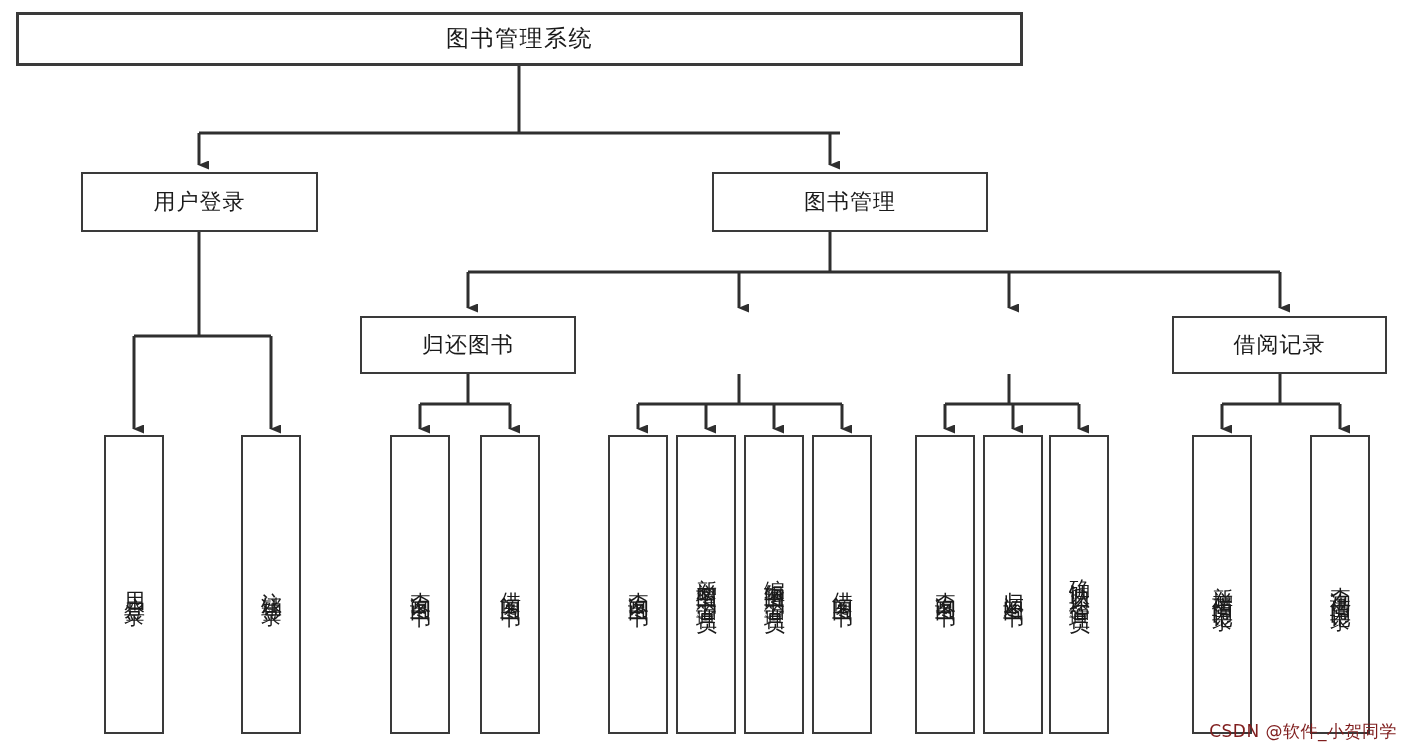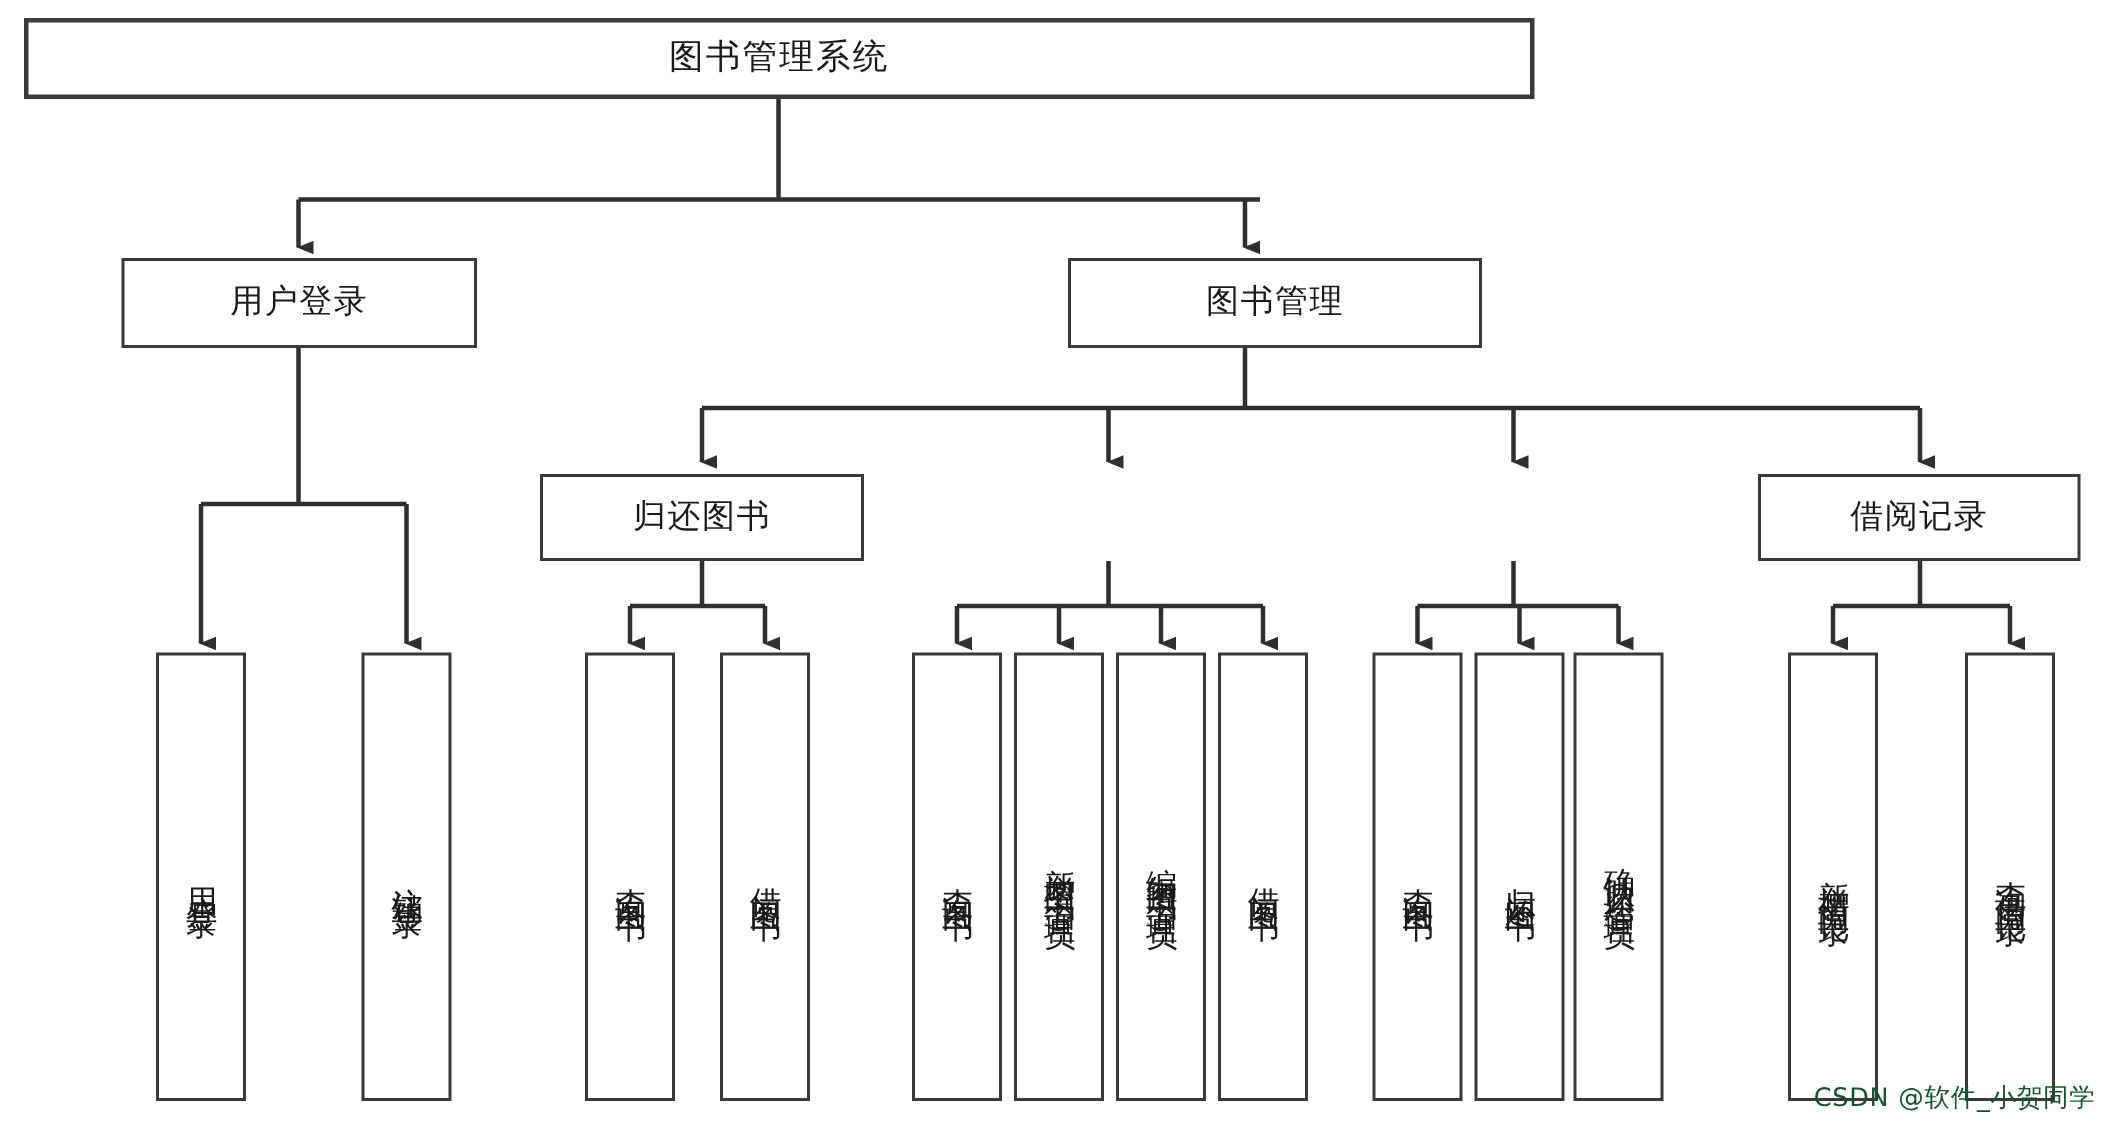--- a/index.html
+++ b/index.html
@@ -70,21 +70,21 @@
     line-height: 1;
     white-space: nowrap;
     text-align: center;
   }
   
   #watermark {
     position: absolute;
     right: 8px;
     bottom: 4px;
     font-size: 17px;
-    color: #14532d;
+    color: #7f1d1d;
     letter-spacing: 0.5px;
     white-space: nowrap;
     user-select: none;
   }
 </style>
 </head>
 <body>
 
 <div id="diagram-root">
 

